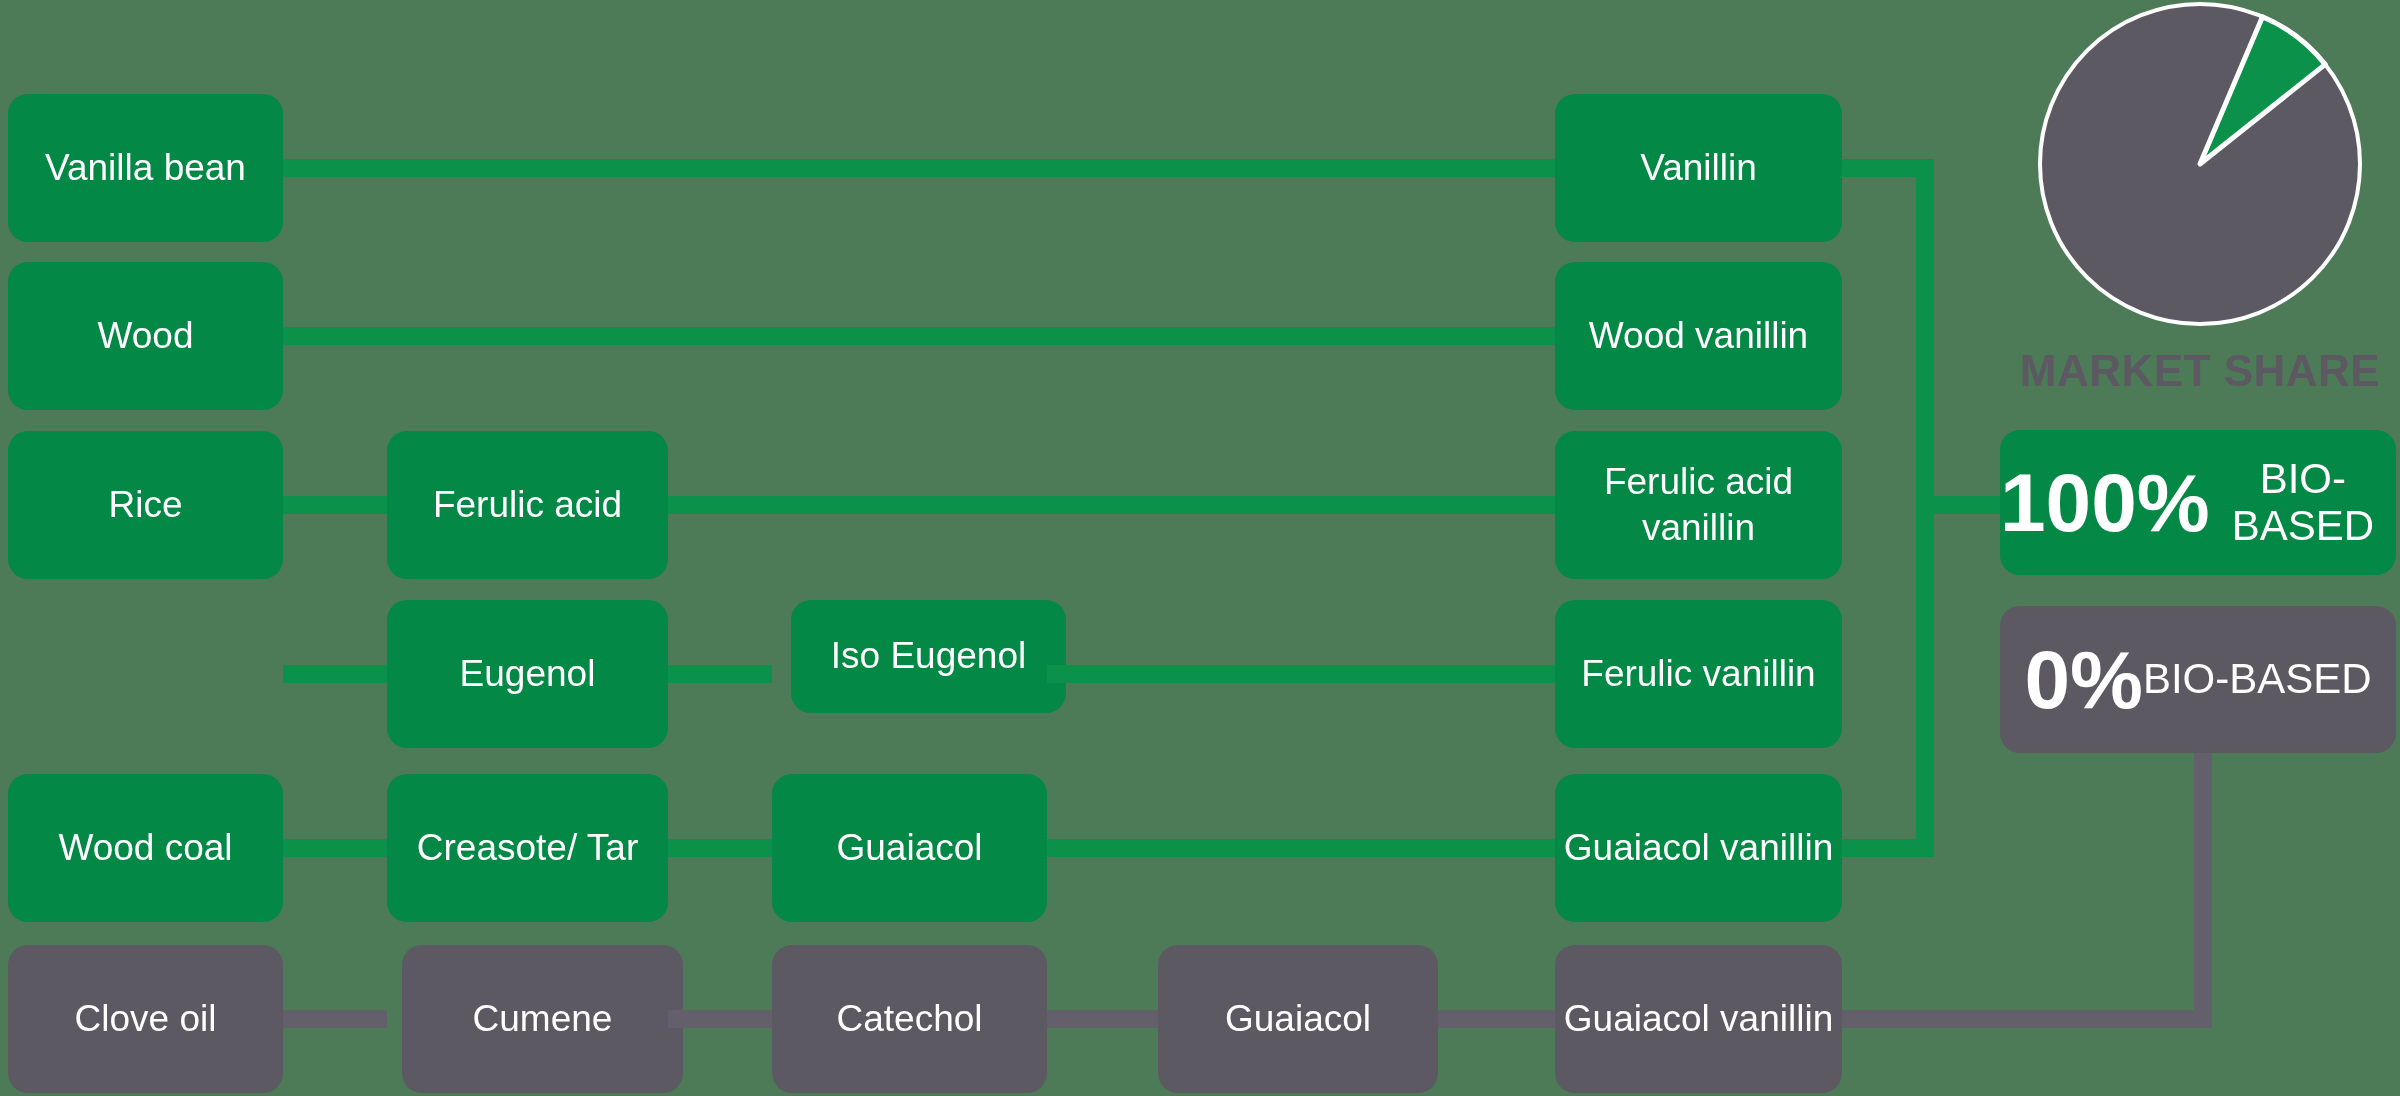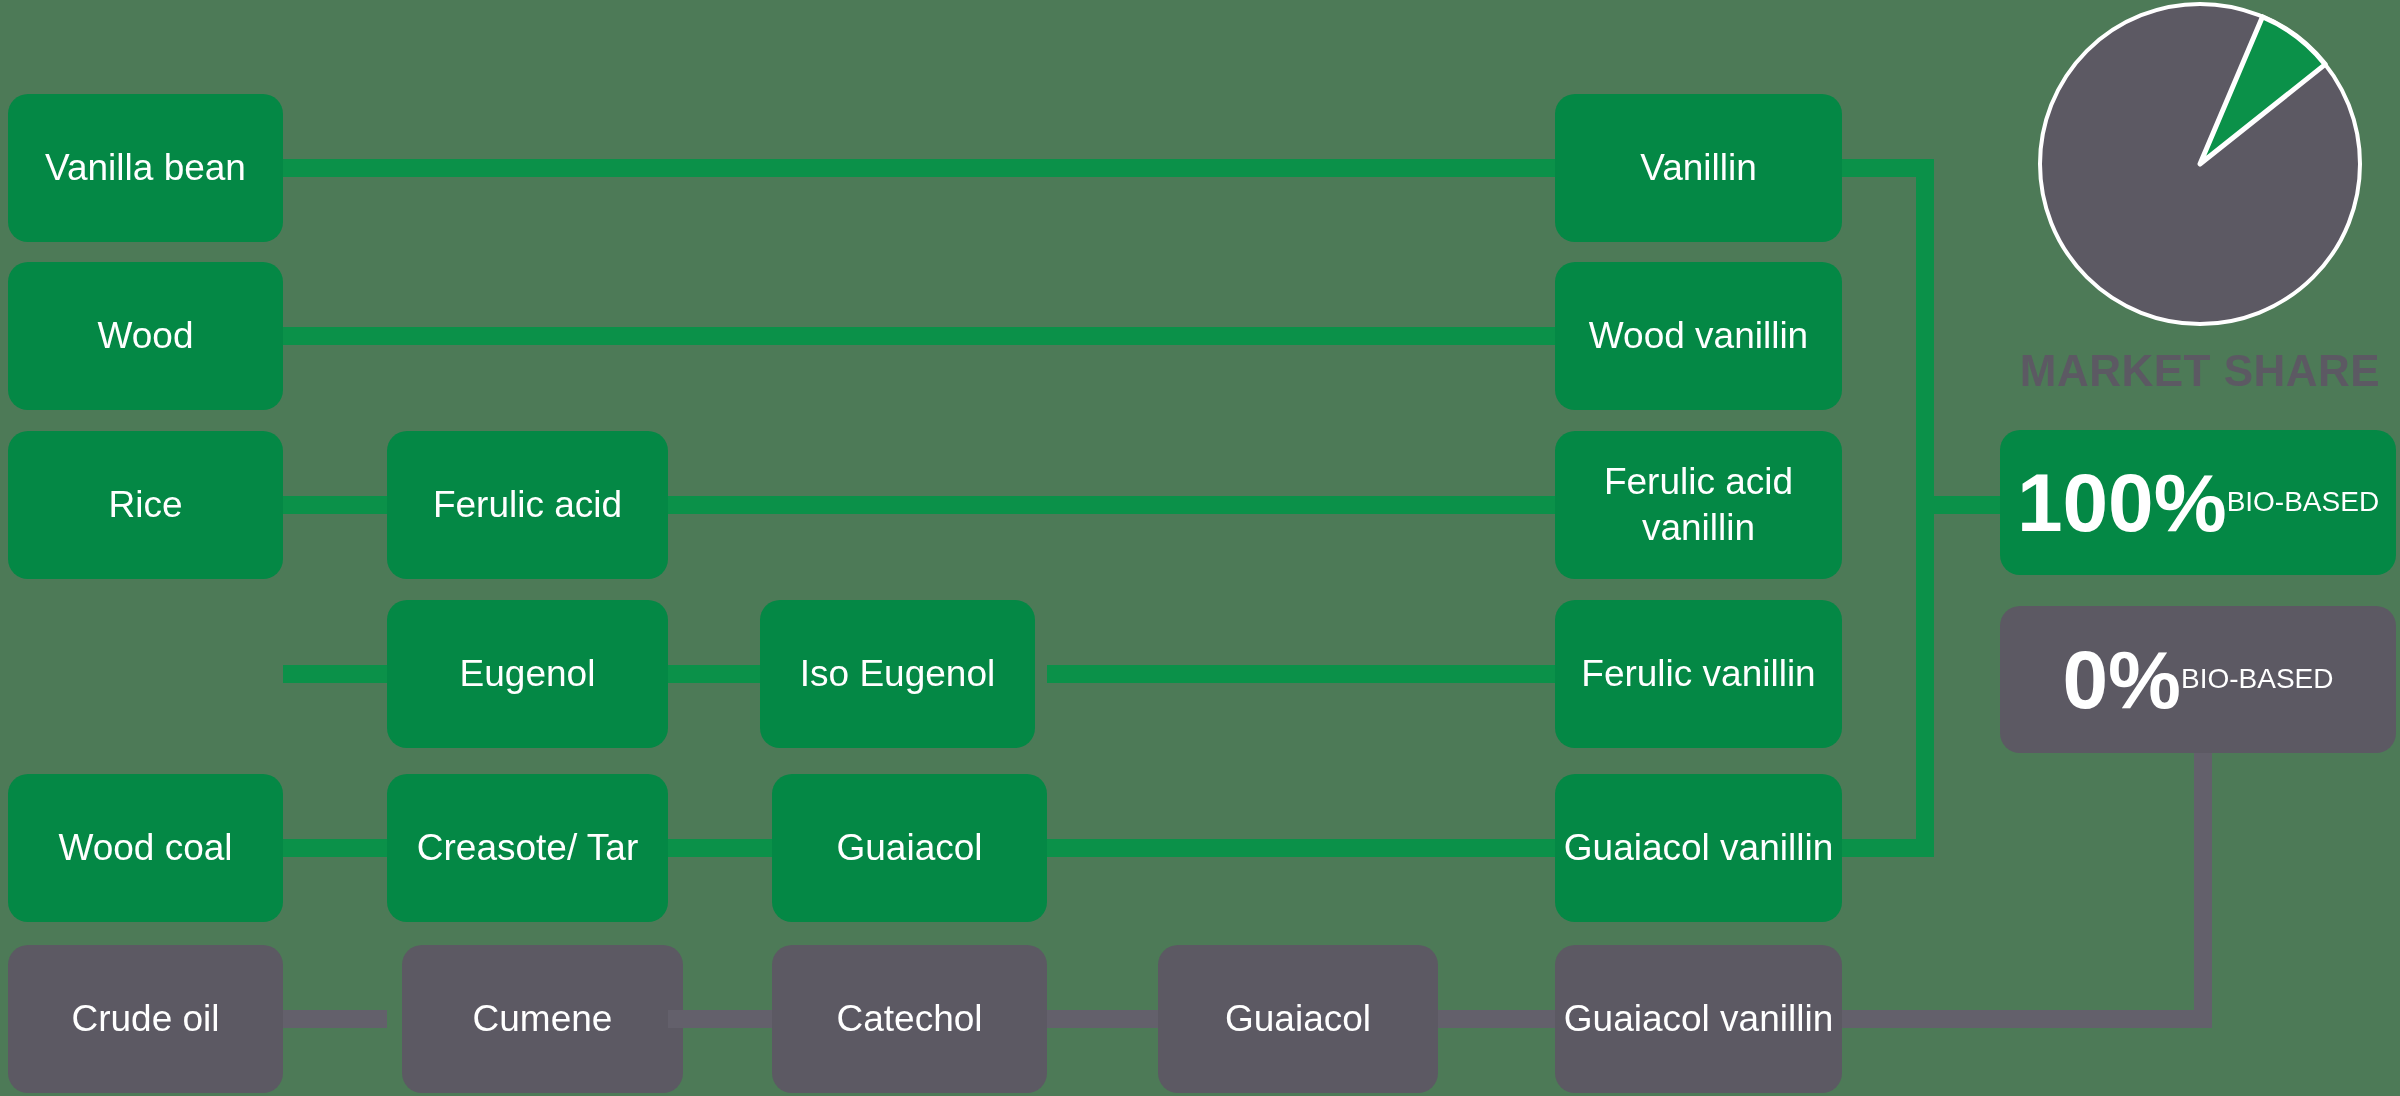--- a/index.html
+++ b/index.html
@@ -27,21 +27,21 @@
   .pie{position:absolute;left:2030px;top:0;width:340px;height:336px;}
   .pie-title{
     position:absolute;left:1995px;top:346px;width:410px;text-align:center;
     font-size:44px;font-weight:700;letter-spacing:.5px;color:var(--gray-text);
   }
   .badge{
     position:absolute;left:2000px;width:396px;border-radius:20px;color:var(--text);
     display:flex;flex-direction:row;align-items:center;justify-content:center;text-align:center;
   }
   .badge-pct{font-size:82px;font-weight:700;line-height:1.0;}
-  .badge-sub{font-size:28px;font-weight:400;line-height:1.1;}
+  .badge-sub{font-size:42px;font-weight:400;line-height:1.1;}
   #badge-bio{top:430px;height:145px;background:var(--green-box);}
   #badge-syn{top:606px;height:147px;background:var(--gray-box);}
 </style>
 </head>
 <body>
 
 <div id="canvas">
 
   <div class="node bio" style="left:8px;top:94px;width:275px;height:148px">
       <span>Vanilla bean</span>
@@ -70,21 +70,21 @@
   <div class="node bio" style="left:1555px;top:431px;width:287px;height:148px">
       <span>Ferulic acid
 vanillin</span>
     </div>
 
   <div class="hline lgreen" style="left:283px;top:665px;width:104px"></div>
   <div class="node bio" style="left:387px;top:600px;width:281px;height:148px">
       <span>Eugenol</span>
     </div>
   <div class="hline lgreen" style="left:668px;top:665px;width:104px"></div>
-  <div class="node bio" style="left:760px;top:600px;width:275px;height:148px">
+  <div class="node bio" style="left:791px;top:600px;width:275px;height:113px">
       <span>Iso Eugenol</span>
     </div>
   <div class="hline lgreen" style="left:1047px;top:665px;width:508px"></div>
   <div class="node bio" style="left:1555px;top:600px;width:287px;height:148px">
       <span>Ferulic vanillin</span>
     </div>
 
   <div class="node bio" style="left:8px;top:774px;width:275px;height:148px">
       <span>Wood coal</span>
     </div>
@@ -95,21 +95,21 @@
   <div class="hline lgreen" style="left:668px;top:839px;width:104px"></div>
   <div class="node bio" style="left:772px;top:774px;width:275px;height:148px">
       <span>Guaiacol</span>
     </div>
   <div class="hline lgreen" style="left:1047px;top:839px;width:508px"></div>
   <div class="node bio" style="left:1555px;top:774px;width:287px;height:148px">
       <span>Guaiacol vanillin</span>
     </div>
 
   <div class="node syn" style="left:8px;top:945px;width:275px;height:148px">
-      <span>Crude oil</span>
+      <span>Clove oil</span>
     </div>
   <div class="hline lgray" style="left:283px;top:1010px;width:104px"></div>
   <div class="node syn" style="left:402px;top:945px;width:281px;height:148px">
       <span>Cumene</span>
     </div>
   <div class="hline lgray" style="left:668px;top:1010px;width:104px"></div>
   <div class="node syn" style="left:772px;top:945px;width:275px;height:148px">
       <span>Catechol</span>
     </div>
   <div class="hline lgray" style="left:1047px;top:1010px;width:111px"></div>

